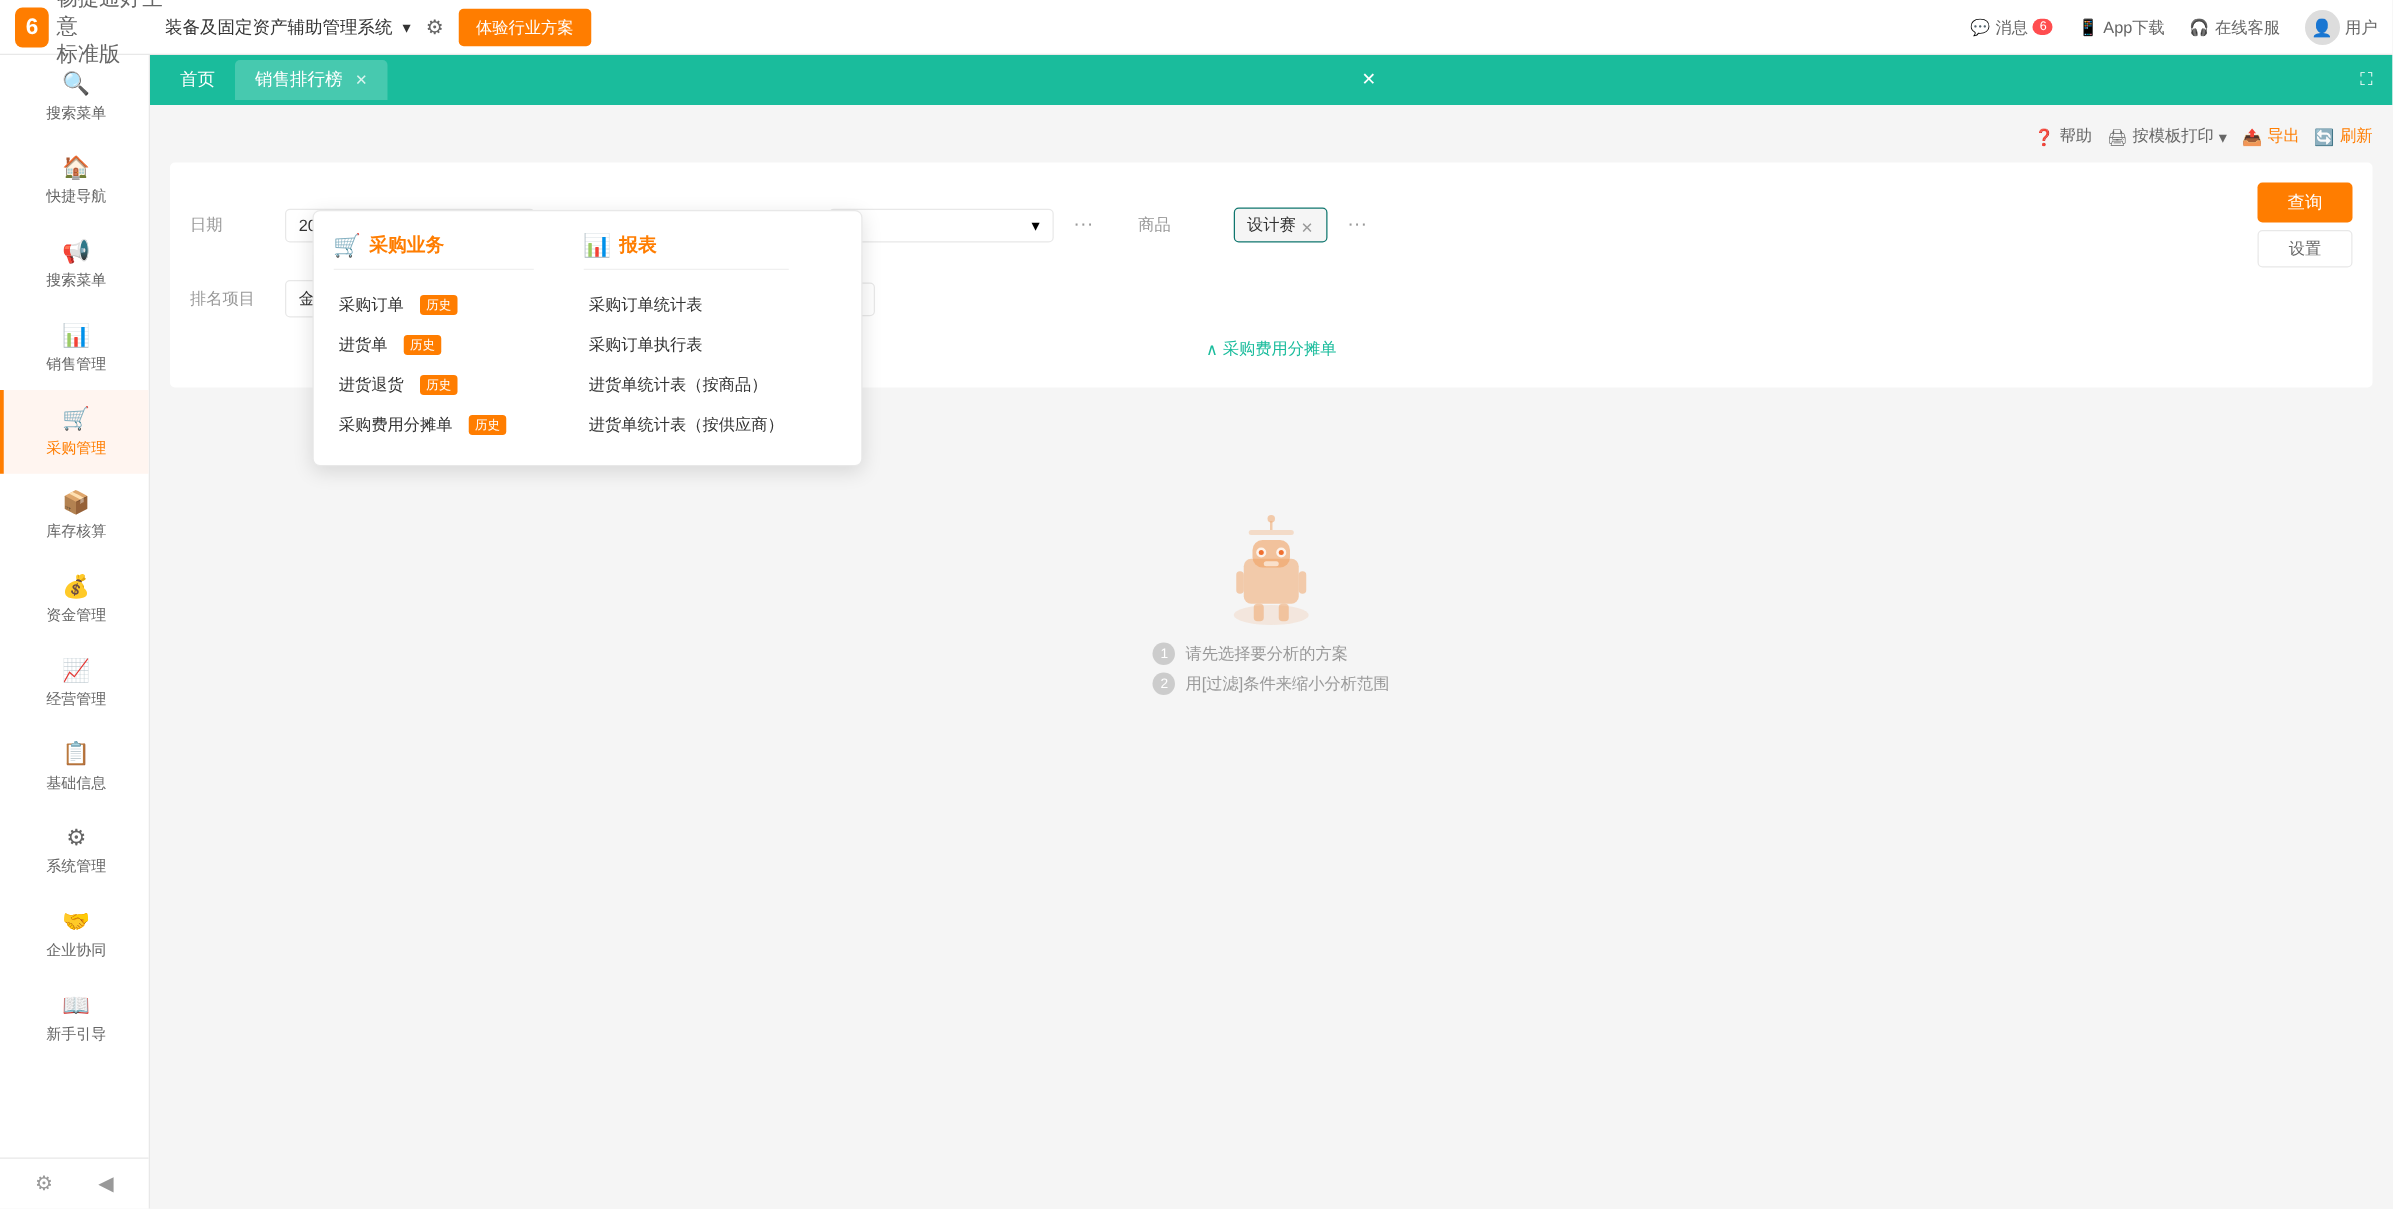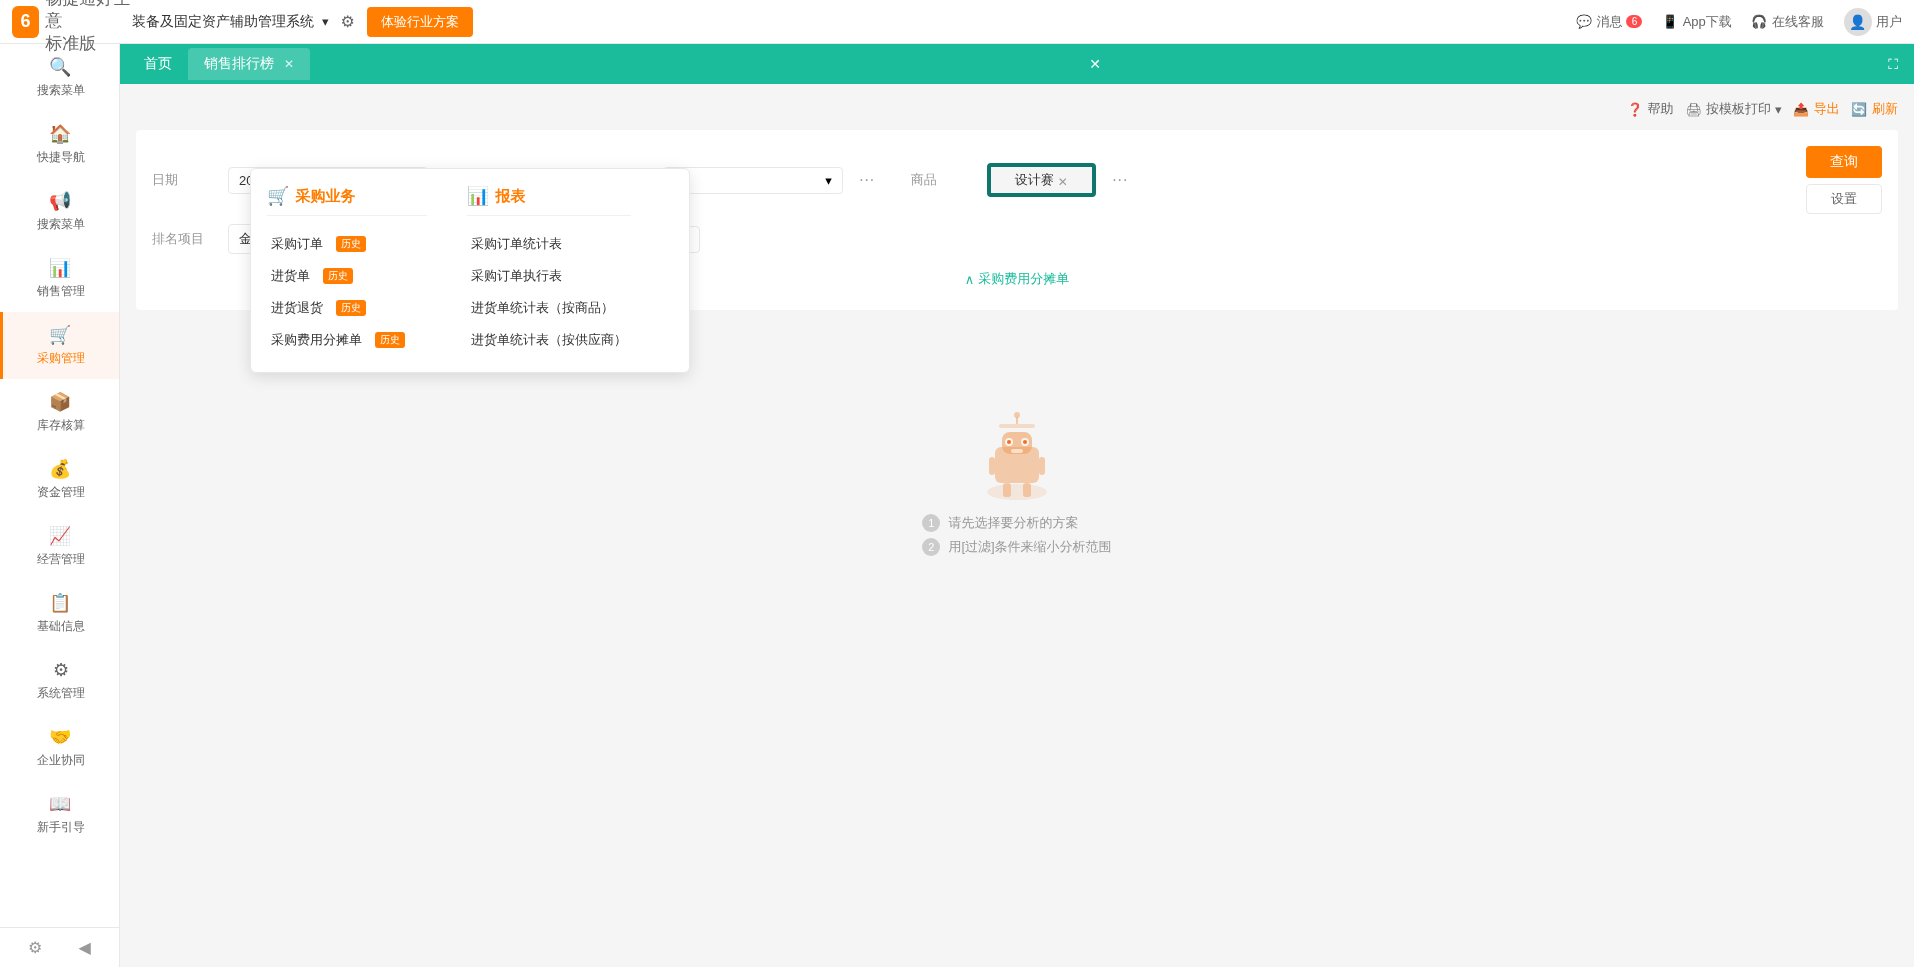--- a/index.html
+++ b/index.html
@@ -262,23 +262,23 @@
       font-size: 13px;
       color: #333;
       background: #fff;
       min-width: 200px;
       display: flex;
       align-items: center;
       gap: 6px;
     }
     .filter-tag {
       background: #f5f5f5;
-      border: 4px solid #0f766e;
+      border: 1px solid #0f766e;
       border-radius: 4px;
-      padding: 4px 24px;
+      padding: 4px 10px;
       font-size: 13px;
       color: #333;
       display: flex;
       align-items: flex-end;
       gap: 4px;
     }
     .filter-tag .close-x {
       color: #999;
       cursor: pointer;
       font-size: 12px;

